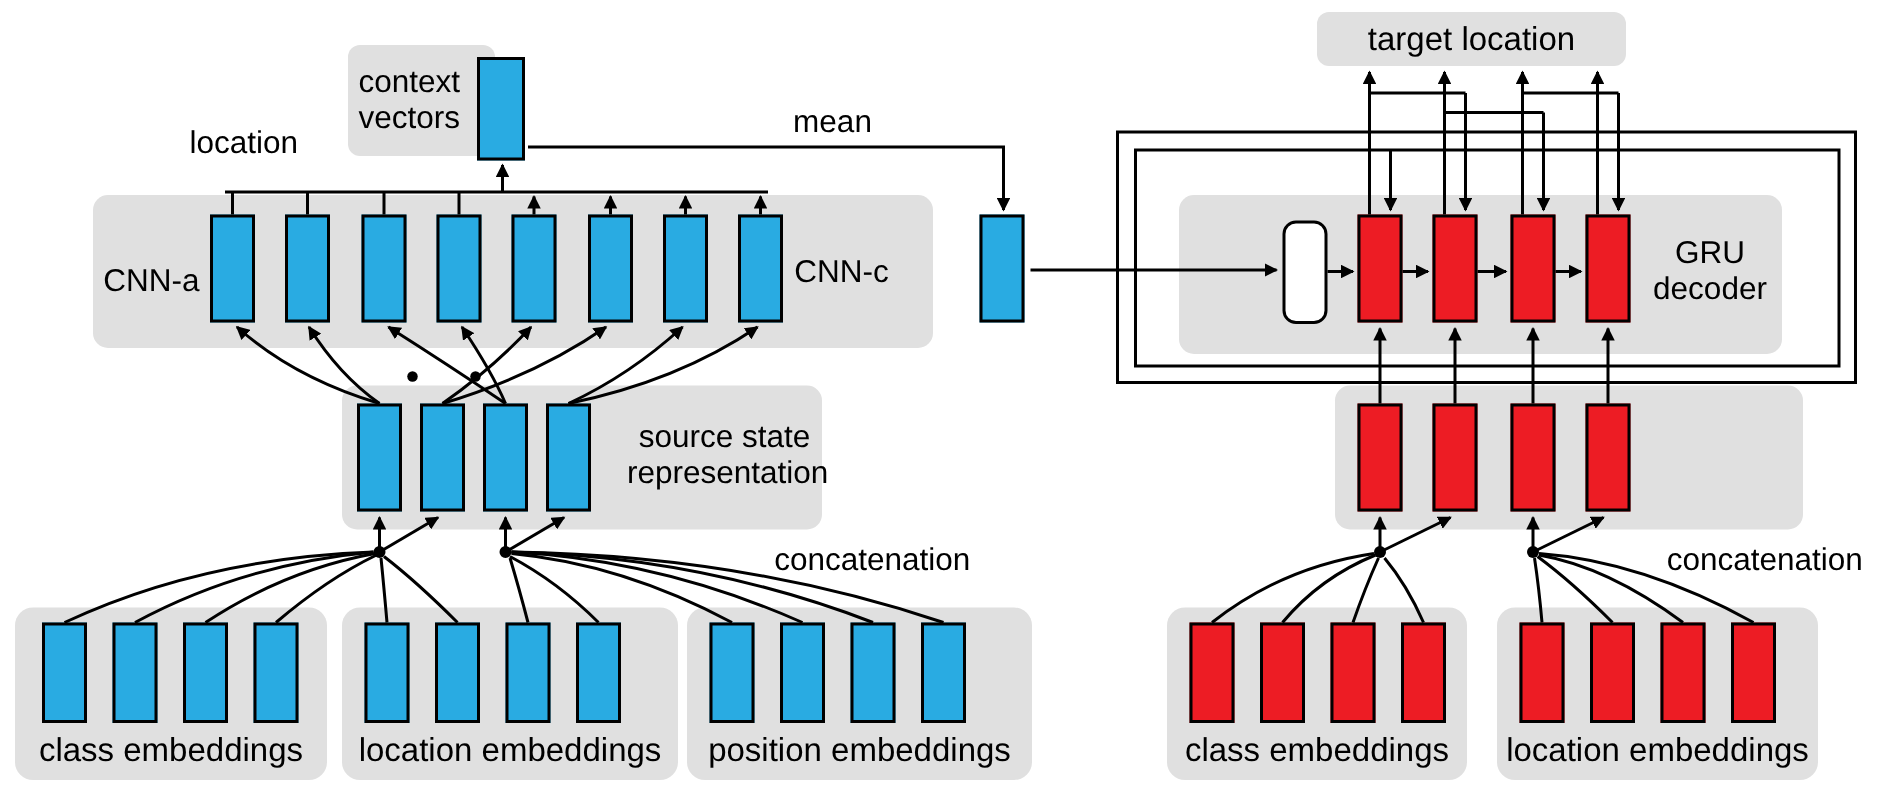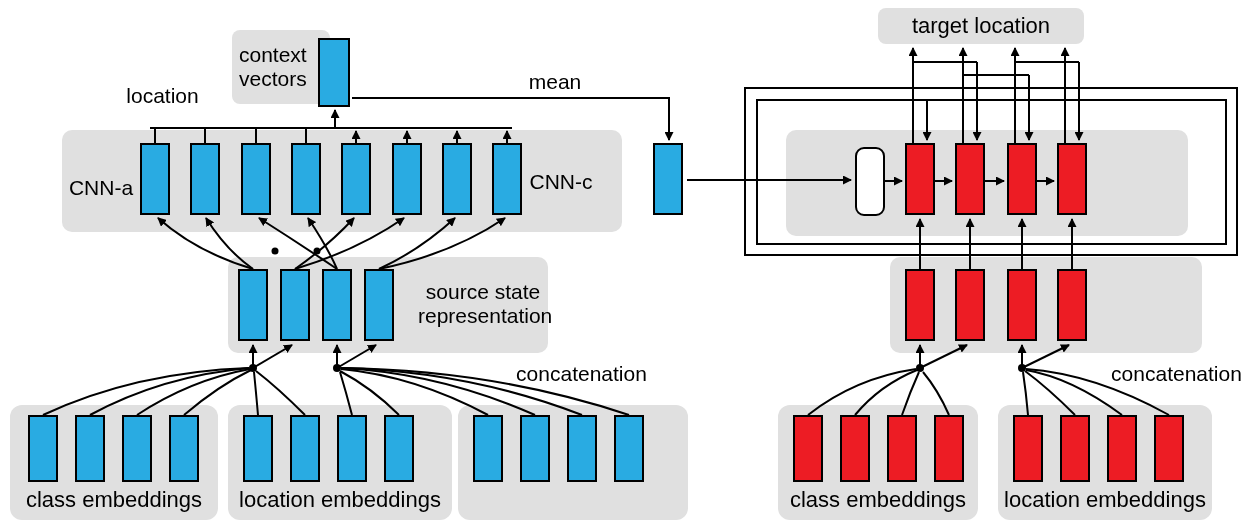--- a/index.html
+++ b/index.html
@@ -221,26 +221,28 @@
 
   <div class="lbl" style="left:115px;top:84px;width:95px">location</div>
 
   <div class="lbl" style="left:515px;top:70px;width:80px">mean</div>
 
   <div class="lbl" style="left:68px;top:176px;width:66px">CNN-a</div>
 
   <div class="lbl" style="left:528px;top:170px;width:66px">CNN-c</div>
 
 
+  <div class="lbl" style="left:1096px;top:157px;width:88px">GRU decoder</div>
 
   <div class="lbl" style="left:418px;top:280px;width:130px">source state representation</div>
 
 
   <div class="lbl" style="left:514px;top:362px;width:135px">concatenation</div>
 
   <div class="lbl" style="left:1104px;top:362px;width:145px">concatenation</div>
 
   <div class="lbl big" style="left:10px;top:487px;width:208px">class embeddings</div>
   <div class="lbl big" style="left:228px;top:487px;width:224px">location embeddings</div>
+  <div class="lbl big" style="left:458px;top:487px;width:230px">position embeddings</div>
   <div class="lbl big" style="left:778px;top:487px;width:200px">class embeddings</div>
   <div class="lbl big" style="left:998px;top:487px;width:214px">location embeddings</div>
 
 </div>
 
 </body></html>

